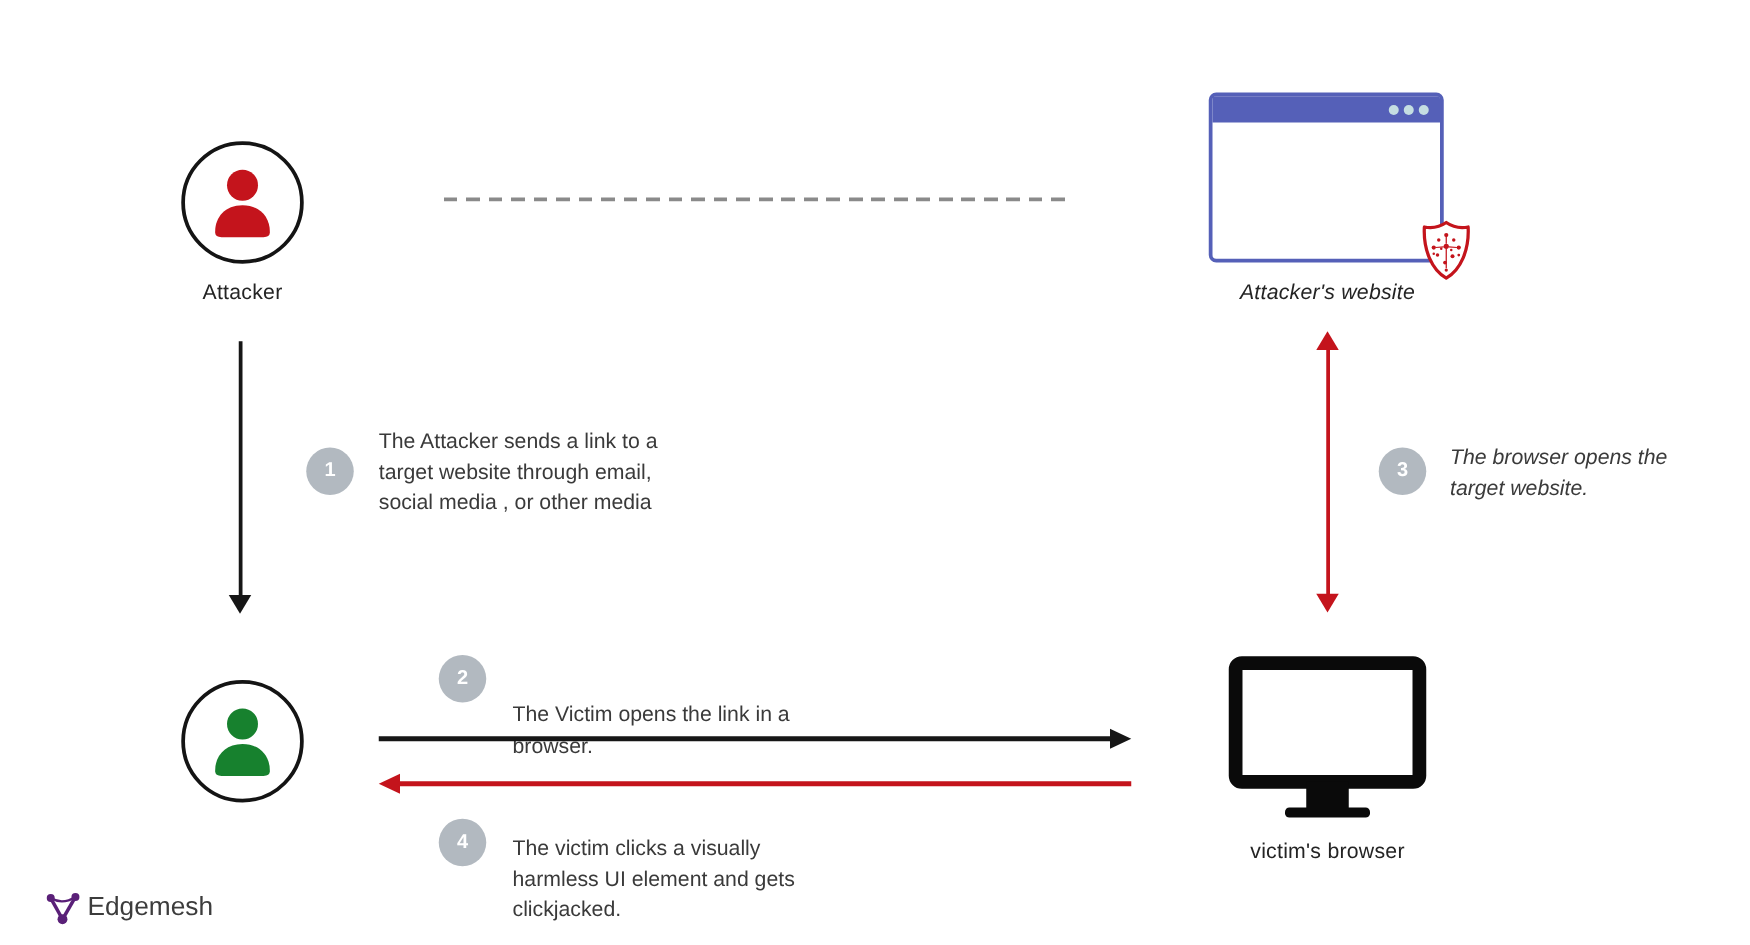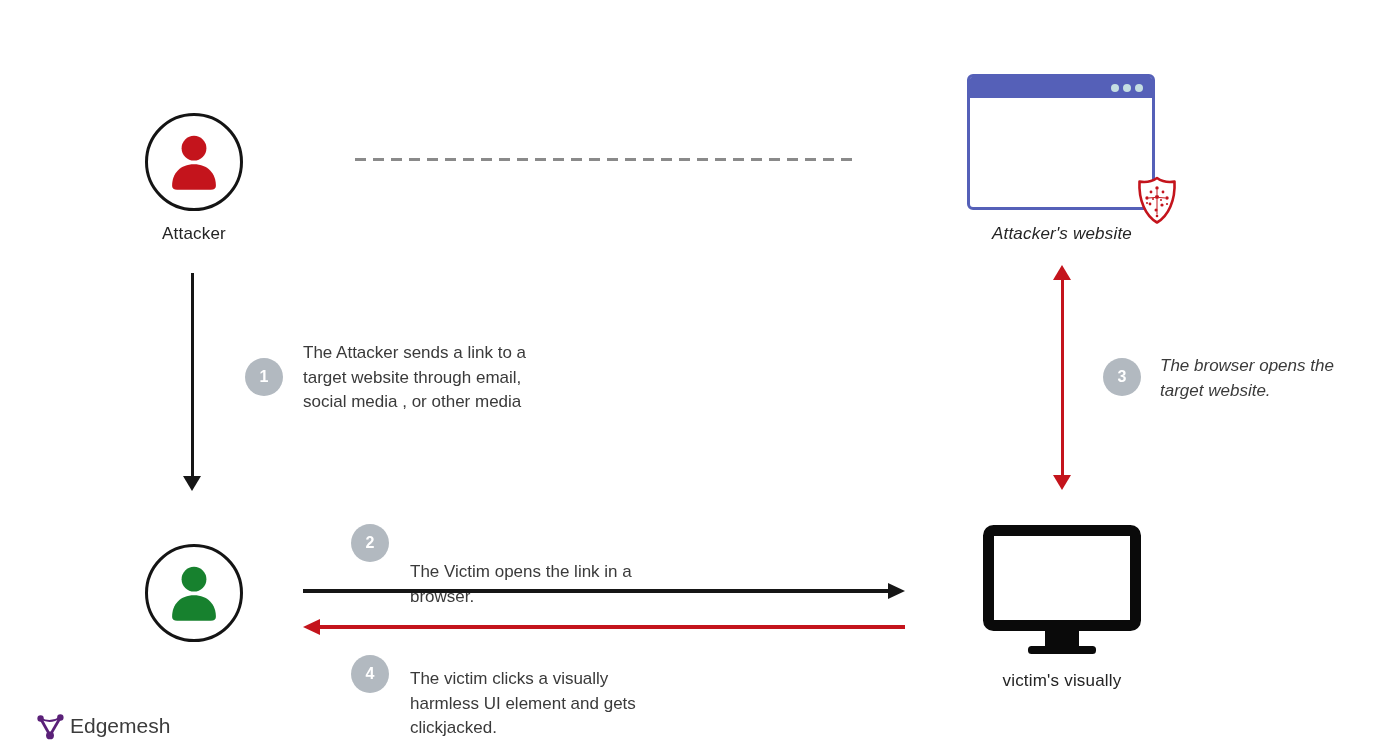--- a/index.html
+++ b/index.html
@@ -196,21 +196,21 @@
   </div>
   <div class="abs step-text" style="left:410px;top:667px;width:265px;">The victim clicks a visually harmless UI element and gets clickjacked.</div>
 
   <div class="abs monitor" style="left:982px;top:524px;">
     <svg width="160" height="132" viewBox="0 0 160 132">
       <rect x="6.5" y="6.5" width="147" height="95" rx="5" fill="#ffffff" stroke="#0a0a0a" stroke-width="11"></rect>
       <rect x="63" y="101" width="34" height="22" fill="#0a0a0a"></rect>
       <rect x="46" y="122" width="68" height="8" rx="3.5" fill="#0a0a0a"></rect>
     </svg>
   </div>
-  <div class="abs node-label" style="left:952px;top:671px;">victim's visually</div>
+  <div class="abs node-label" style="left:952px;top:671px;">victim's browser</div>
 
   <div class="abs logo" style="left:34px;top:710px;">
     <svg width="32" height="32" viewBox="0 0 34 34">
       <path d="M7 9 Q17 15 28 8" fill="none" stroke="#5a2078" stroke-width="2"></path>
       <line x1="7" y1="9" x2="17" y2="27" stroke="#5a2078" stroke-width="3"></line>
       <line x1="28" y1="8" x2="17" y2="27" stroke="#5a2078" stroke-width="3"></line>
       <circle cx="7" cy="9" r="3.4" fill="#5a2078"></circle>
       <circle cx="28" cy="8" r="3.4" fill="#5a2078"></circle>
       <circle cx="17" cy="27" r="4.2" fill="#5a2078"></circle>
     </svg>

